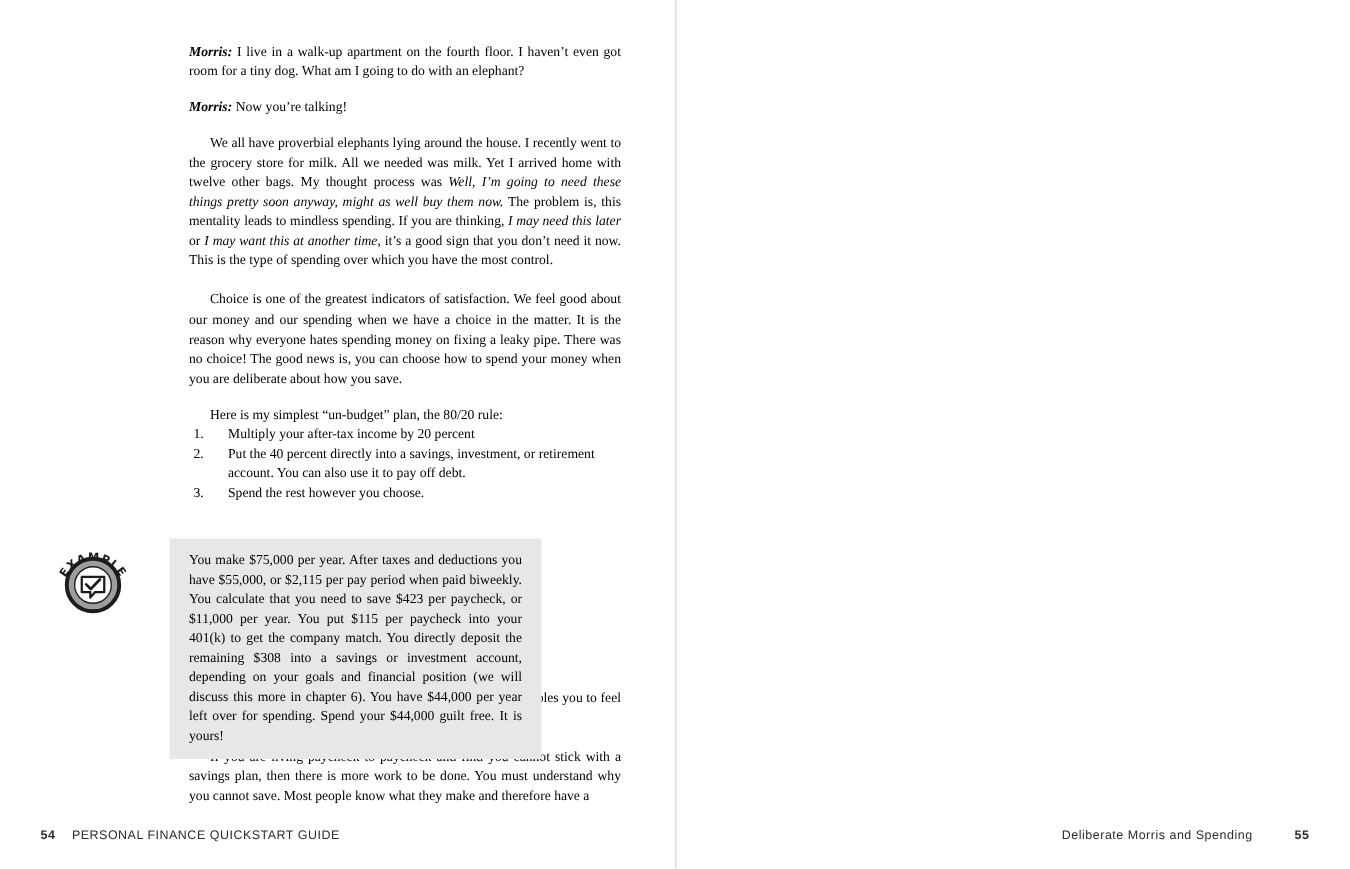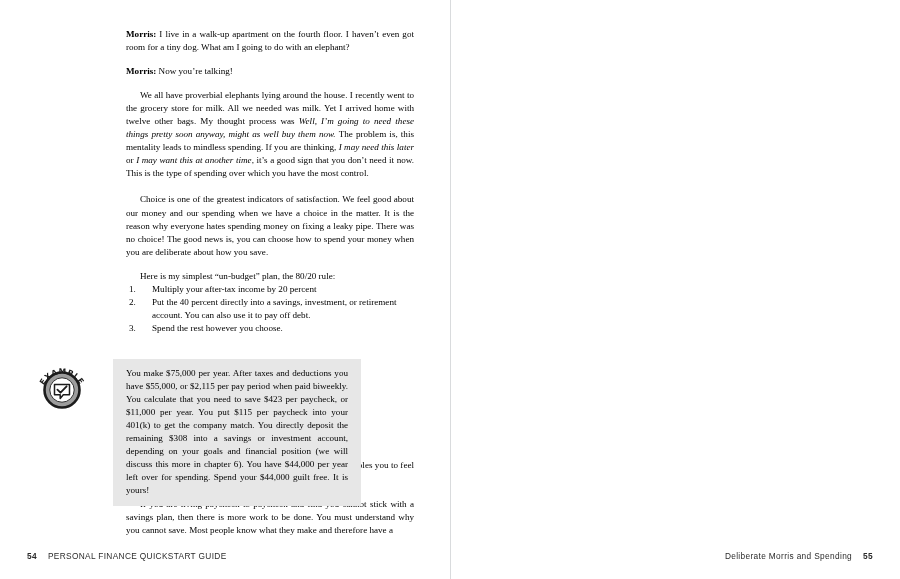--- a/index.html
+++ b/index.html
@@ -39,21 +39,21 @@
     text-align: justify;
     text-justify: inter-word;
     hyphens: none;
   }
   .col-left  { left: 126px; top: 28px; width: 288px; }
 
   .p { margin: 0; }
   .p + .p { margin-top: 0; }
   .p.indent { text-indent: 14px; margin-top: 13px; }
   .p.gap { margin-top: 11px; }
-  .nm { font-weight: bold; }
+  .nm { font-weight: bold; font-style: italic; }
   em, .it { font-style: italic; }
 
   
   ol.steps {
     margin: 0;
     padding: 0;
     list-style: none;
   }
   ol.steps li {
     position: relative;
@@ -101,21 +101,21 @@
     font-size: 8.3px;
     letter-spacing: 0.35px;
     color: #2b2b2b;
     white-space: nowrap;
     text-align: center;
   }
   #footer-left  { left: 27px; }
   #footer-right { right: 27px; }
   .folio { font-weight: bold; }
   #footer-left .folio  { margin-right: 11px; }
-  #footer-right .folio { margin-left: 11px; }
+  #footer-right .folio { margin-left: 28px; }
 </style>
 </head>
 <body>
 
 <div id="spread">
 
   <div class="page page-left">
 
     <div class="col col-left">
 

